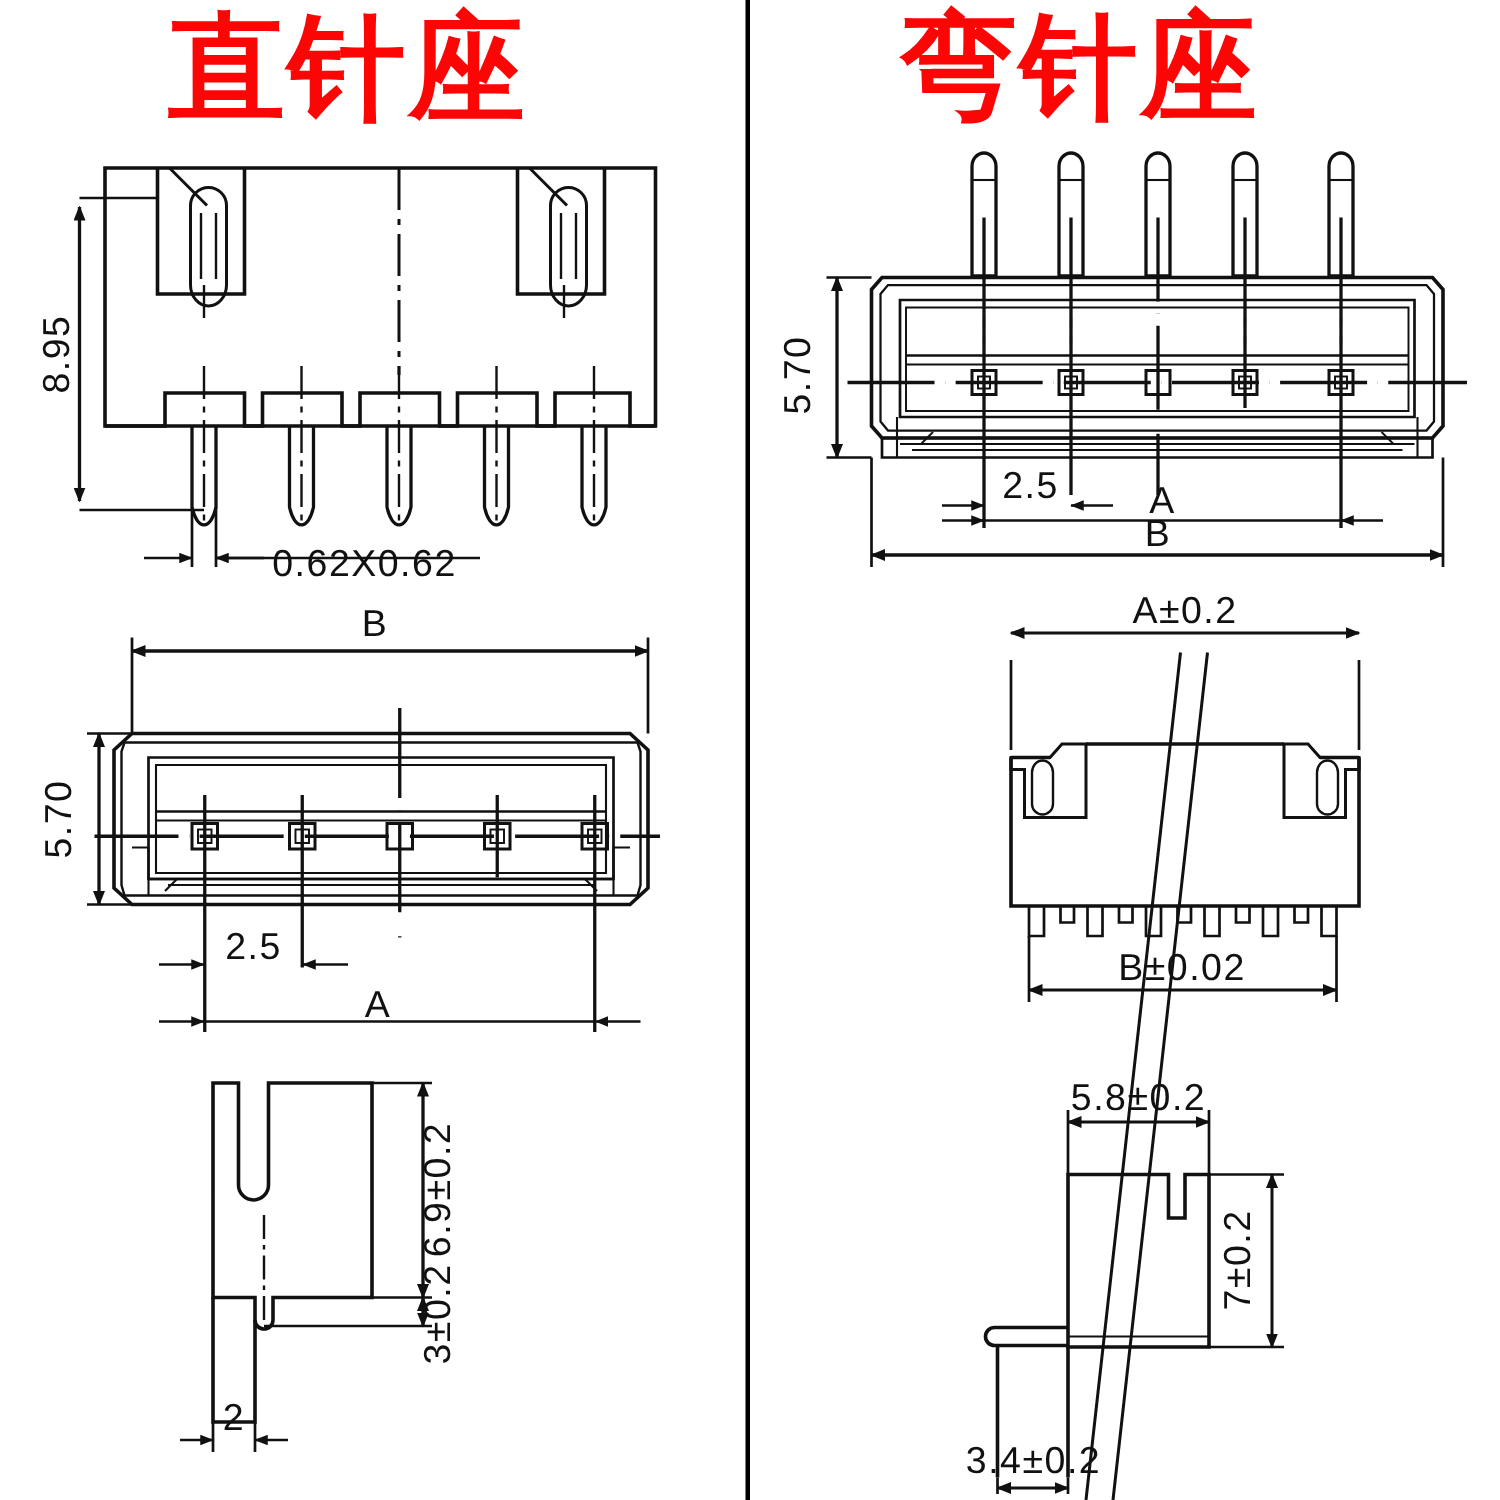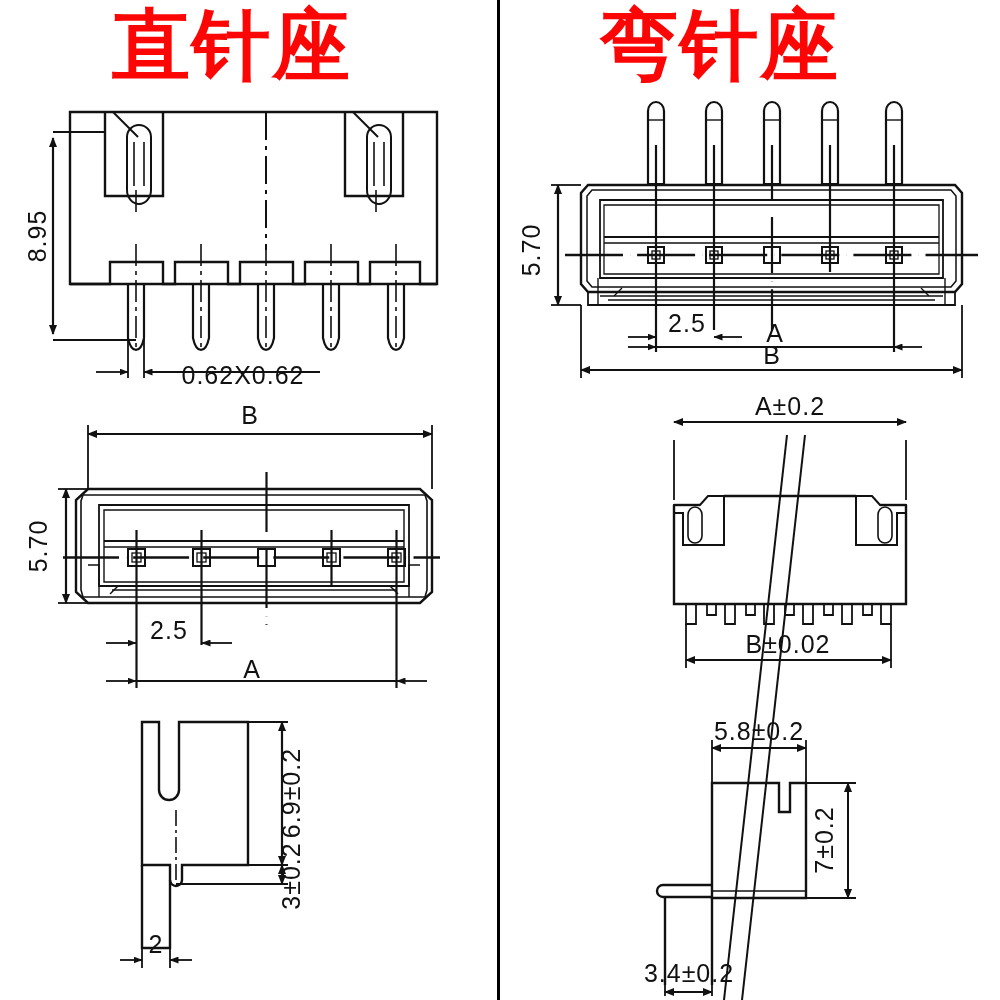--- a/index.html
+++ b/index.html
@@ -12,21 +12,21 @@
     font-family:"Liberation Sans","DejaVu Sans",sans-serif;
     font-weight:700;
     font-size:78px;
     line-height:78px;
     letter-spacing:2px;
     white-space:nowrap;
     color:#fb0505;
     user-select:none;
   }
   #title-left{left:112px;top:6px;text-align:right;}
-  #title-right{left:600px;top:6px;}
+  #title-right{left:600px;top:6px;font-family:Liberation Serif, serif;}
   .divider{
     position:absolute;left:497px;top:0;width:3px;height:1000px;background:#000;
   }
   
   text{font-family:"Liberation Sans","DejaVu Sans",sans-serif;fill:#111;}
   .dim{font-size:25px;letter-spacing:1px;}
 </style>
 </head>
 <body>
 

